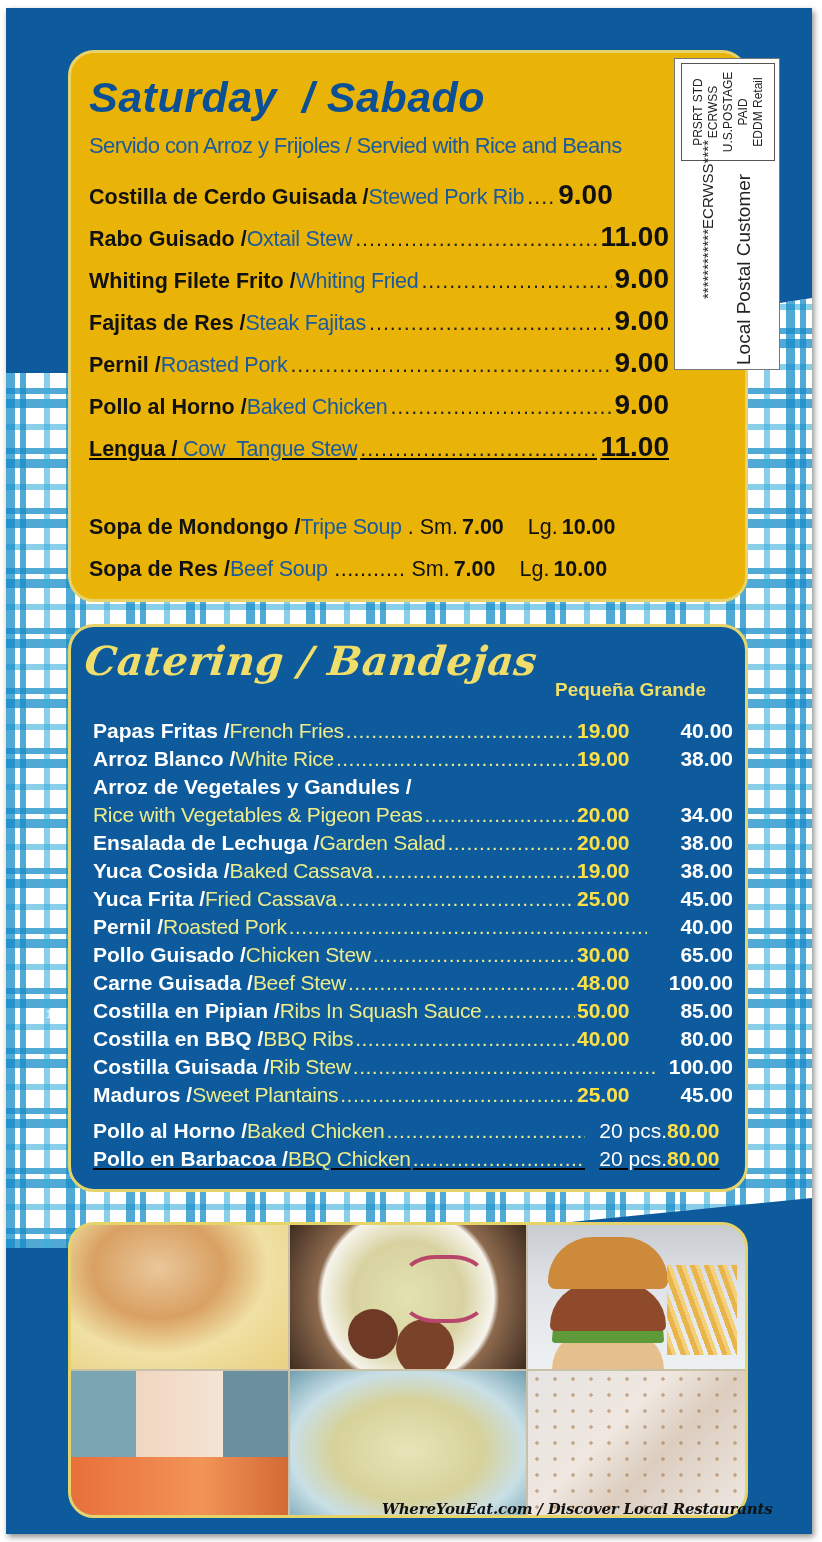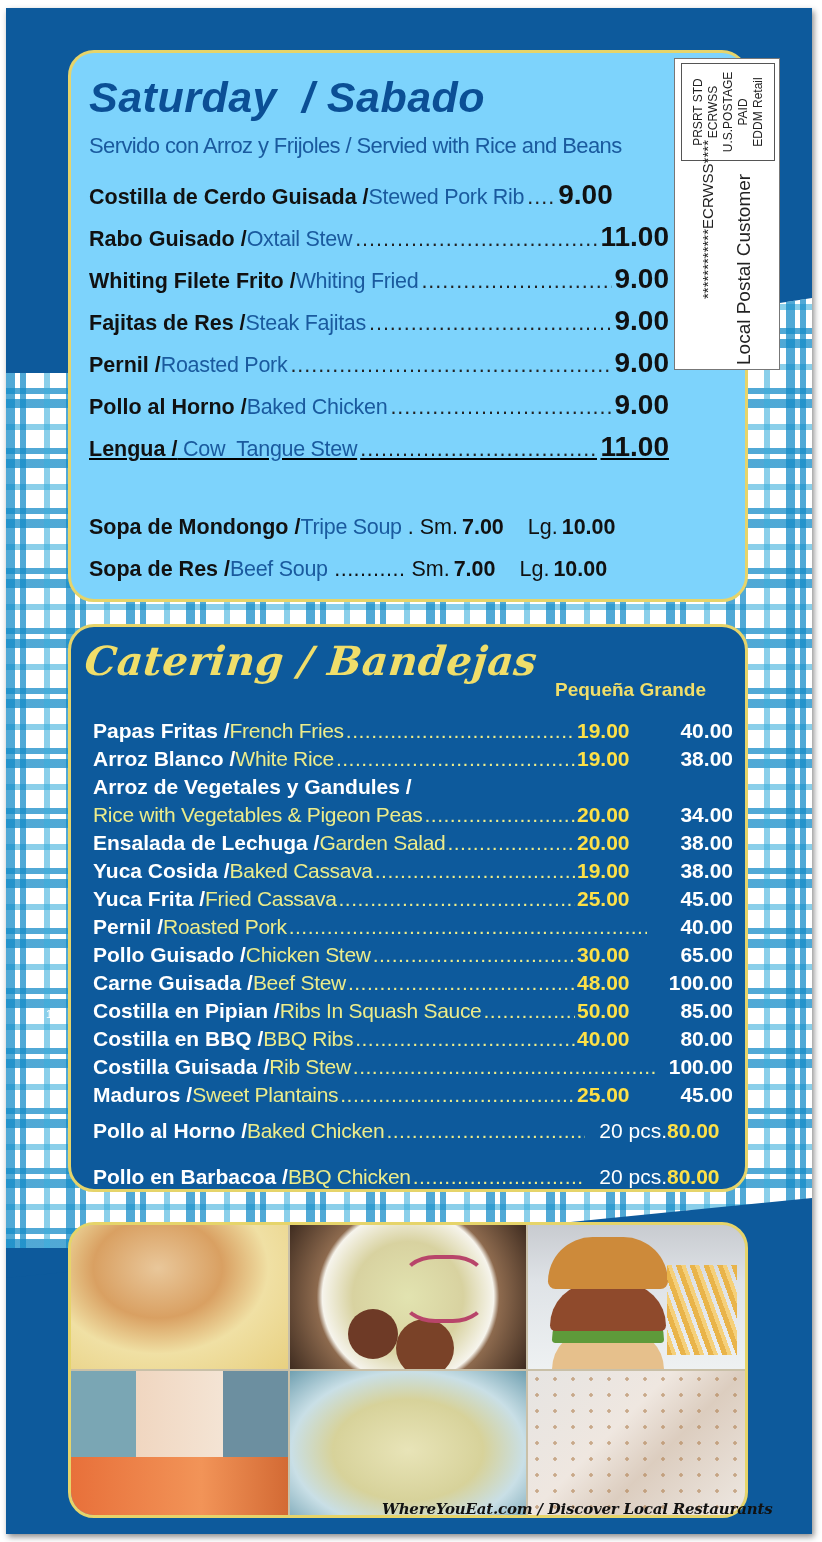--- a/index.html
+++ b/index.html
@@ -22,21 +22,21 @@
   }
   .plaid-bottom-cut {
     position: absolute; left: 0; top: 1190px; width: 806px; height: 80px;
     background: #0d5a9c;
     clip-path: polygon(0 100%, 100% 0, 100% 100%);
   }
 
   
   .sat-panel {
     position: absolute; left: 68px; top: 50px; width: 680px; height: 552px;
-    background: #7dd3fc;
+    background: #eab308;
     border: 3px solid #e6d46a;
     border-radius: 26px;
   }
   .sat-title {
     position: absolute; left: 18px; top: 20px;
     font-size: 43px; font-weight: bold; font-style: italic; color: #0b4f95;
     letter-spacing: 0.5px; white-space: pre;
   }
   .sat-subtitle {
     position: absolute; left: 18px; top: 80px;
@@ -325,21 +325,21 @@
     <span class="p2">45.00</span>
   </div>
 
   <div class="cat-row" style="top:492px;">
     <span class="es">Pollo al Horno / </span>
     <span class="en">Baked Chicken</span>
     <span class="dots"></span>
     <span class="pcs" style="margin-left:12px;">20 pcs.</span>
     <span class="p1" style="width:66px;">80.00</span>
   </div>
-  <div class="cat-row" style="top:538px;">
+  <div class="cat-row" style="top:520px;text-decoration:underline;">
     <span class="es">Pollo en Barbacoa / </span>
     <span class="en">BBQ Chicken</span>
     <span class="dots"></span>
     <span class="pcs" style="margin-left:12px;">20 pcs.</span>
     <span class="p1" style="width:66px;">80.00</span>
   </div>
 </div>
 
 <div class="photo-panel">
   <div class="photo ph-flan"></div>

